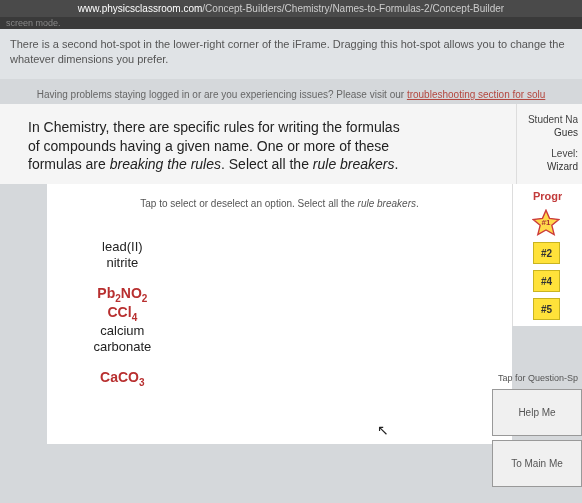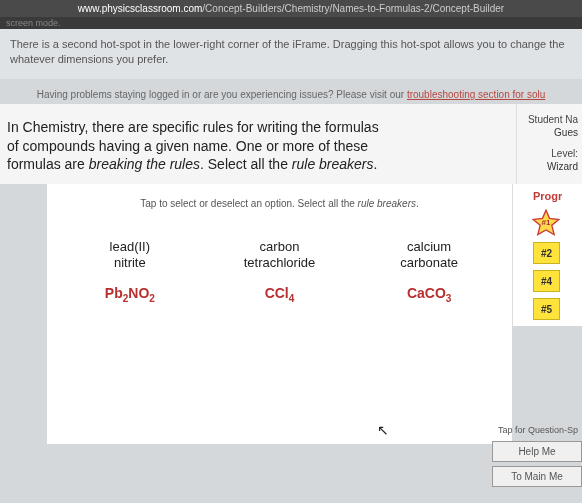--- a/index.html
+++ b/index.html
@@ -4,44 +4,44 @@
 <style>
   * { box-sizing: border-box; margin: 0; padding: 0; }
   body { width: 582px; height: 503px; overflow: hidden; font-family: Arial, sans-serif; background: #d5d8db; color: #333; position: relative; }
   .url-bar { background: #4a4a4a; color: #ccc; font-size: 10px; padding: 3px 6px; white-space: nowrap; overflow: hidden; text-align: center; }
   .url-bar .host { color: #fff; }
   .mode-strip { background: #3a3a3a; color: #888; font-size: 9px; padding: 1px 6px; }
   .intro { background: #e0e3e6; color: #555; font-size: 11px; padding: 8px 10px 12px; line-height: 1.35; }
   .help-line { text-align: center; font-size: 10px; color: #666; padding: 10px 4px 4px; }
   .help-line a { color: #b4473f; text-decoration: underline; }
   .content-row { display: flex; align-items: stretch; }
-  .question-panel { flex: 1; background: #f5f5f5; padding: 14px 7px 10px; }
+  .question-panel { flex: 1; background: #f5f5f5; padding: 14px 28px 10px; }
   .question-panel p { font-size: 14px; color: #222; line-height: 1.35; }
   .side-panel { width: 66px; background: #f5f5f5; padding: 10px 4px 0 4px; font-size: 10px; color: #444; text-align: right; border-left: 1px solid #ddd; }
   .side-panel .lbl { margin-bottom: 2px; white-space: nowrap; overflow: hidden; }
   .side-panel .val { color: #333; margin-bottom: 10px; }
   .progress-area { display: flex; align-items: flex-start; margin-left: 47px; }
   .activity-panel { flex: 1; background: #fff; padding: 8px 8px 30px; position: relative; min-height: 260px; }
   .instr { text-align: center; font-size: 10px; color: #555; margin: 6px 0 30px; }
   .instr .em { font-style: italic; }
-  .options-row { display: flex; justify-content: space-around; text-align: center; }
+  .options-row { display: flex; justify-content: space-around; text-align: center; flex-direction: column; }
   .opt { width: 30%; cursor: pointer; }
   .opt .name { font-size: 13px; color: #222; font-weight: 500; line-height: 1.2; margin-bottom: 14px; min-height: 32px; }
   .opt .formula { font-size: 14px; font-weight: bold; color: #b82f2f; }
   .opt .formula sub { font-size: 10px; }
   .progress-side { width: 70px; background: #ffffff; padding: 6px 20px; font-size: 10px; text-align: center; border-left: 1px solid #ddd; }
   .progress-title { color: #c23b3b; font-weight: bold; font-size: 11px; margin-bottom: 8px; text-align: right; padding-right: 2px; white-space: nowrap; overflow: hidden; }
   .markers { display: flex; flex-wrap: wrap; gap: 6px; justify-content: flex-end; padding-right: 2px; }
   .marker { width: 30px; height: 22px; background: #ffe23a; border: 1px solid #c9b420; font-size: 10px; font-weight: bold; display: flex; align-items: center; justify-content: center; color: #333; cursor: pointer; }
   .star { width: 30px; height: 26px; position: relative; display: flex; align-items: center; justify-content: center; }
   .star svg { width: 28px; height: 28px; }
   .star-label { position: absolute; font-size: 8px; font-weight: bold; color: #a33; top: 8px; }
   .bottom-side { position: absolute; right: 0; bottom: 12px; width: 90px; font-size: 9px; color: #555; }
   .tap-q { font-size: 9px; color: #555; padding: 2px 4px; white-space: nowrap; overflow: hidden; text-align: right; }
-  .btn { background: #f0f0f0; border: 1px solid #999; padding: 4px 6px; margin: 4px 0; font-size: 10px; text-align: center; cursor: pointer; white-space: nowrap; overflow: hidden; }
+  .btn { background: #f0f0f0; border: 1px solid #999; padding: 17px 6px; margin: 4px 0; font-size: 10px; text-align: center; cursor: pointer; white-space: nowrap; overflow: hidden; }
   .cursor { position: absolute; left: 330px; bottom: 6px; font-size: 14px; color: #222; pointer-events: none; }
 </style>
 </head>
 <body>
 
 <div class="url-bar">
   <span class="host">www.physicsclassroom.com</span><span>/Concept-Builders/Chemistry/Names-to-Formulas-2/Concept-Builder</span>
 </div>
 <div class="mode-strip">screen mode.</div>
 
@@ -71,21 +71,20 @@
   <div class="activity-panel">
     <div class="instr">
       <span>Tap to select or deselect an option. Select all the </span><span class="em">rule breakers</span><span>.</span>
     </div>
     <div class="options-row">
       <div class="opt">
         <div class="name"><span>lead(II)</span><br><span>nitrite</span></div>
         <div class="formula">Pb<sub>2</sub>NO<sub>2</sub></div>
       </div>
       <div class="opt">
-        <div class="name"><span>carbon</span><br><span>tetrachloride</span></div>
         <div class="formula">CCl<sub>4</sub></div>
       </div>
       <div class="opt">
         <div class="name"><span>calcium</span><br><span>carbonate</span></div>
         <div class="formula">CaCO<sub>3</sub></div>
       </div>
     </div>
     <div class="cursor">↖</div>
   </div>
 

